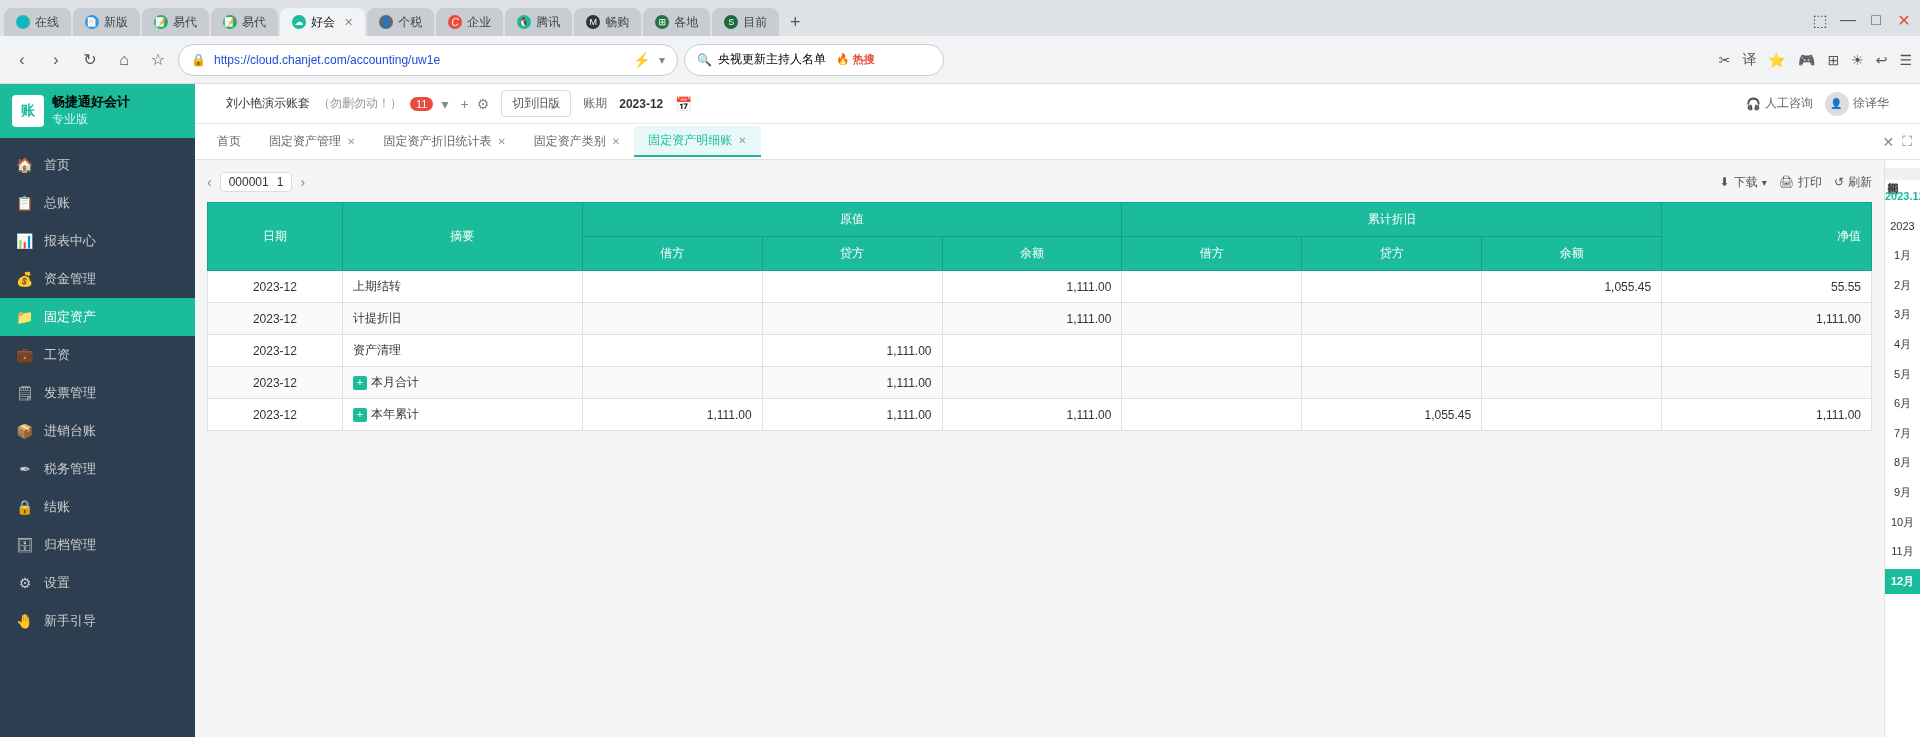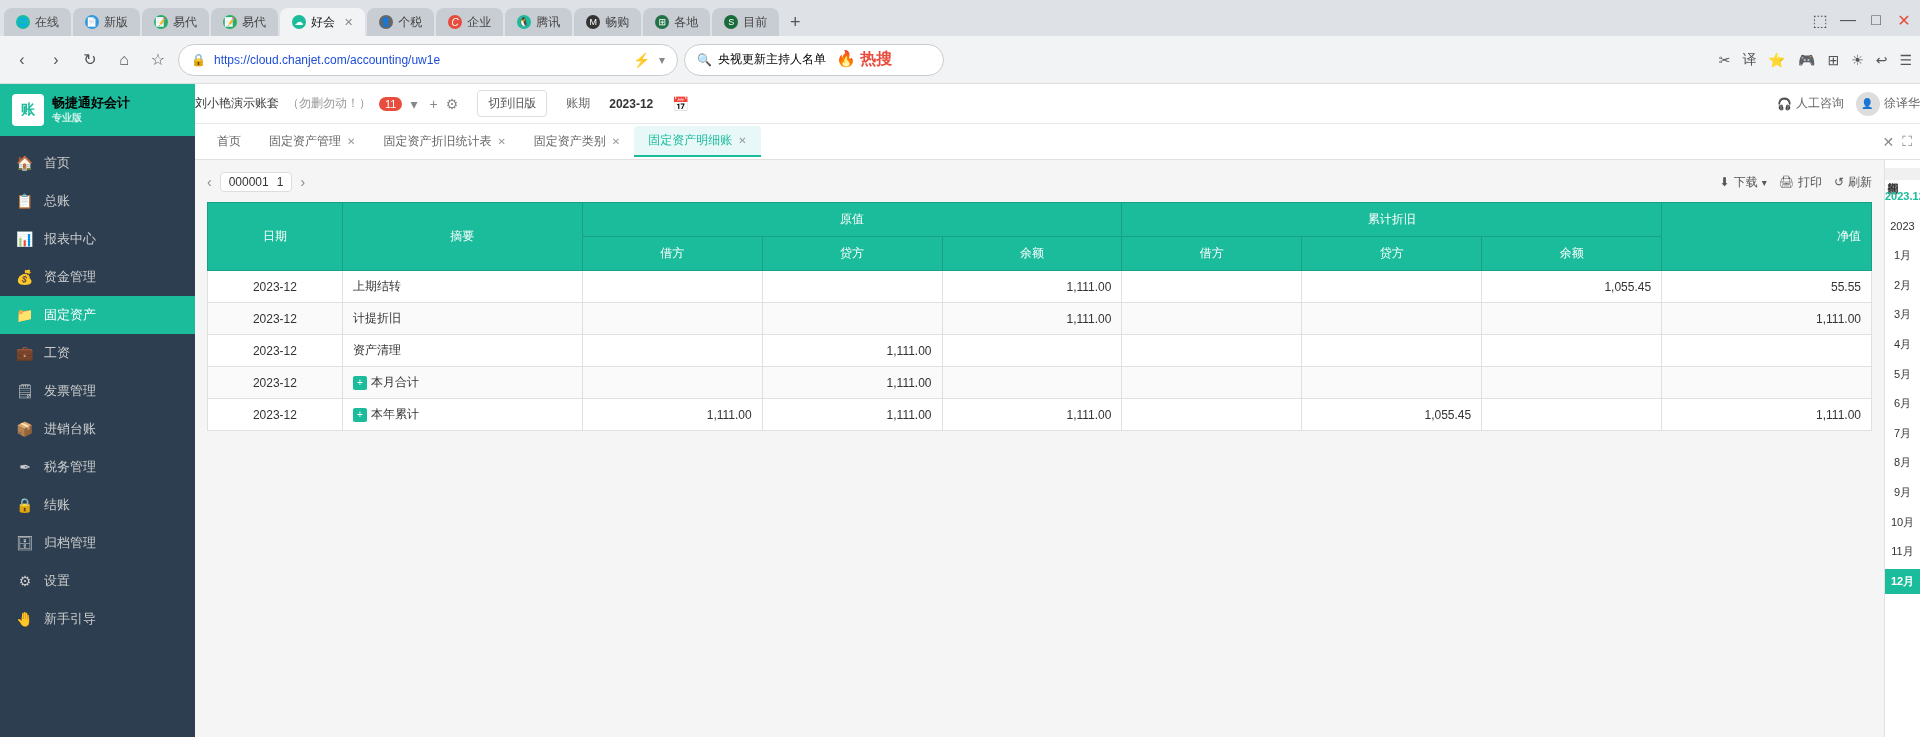--- a/index.html
+++ b/index.html
@@ -8,28 +8,28 @@
 
     
     .app-container { display: flex; height: calc(737px - 84px); }
 
     
     .sidebar { width: 195px; background: #2c3e50; color: #fff; display: flex; flex-direction: column; flex-shrink: 0; }
     .sidebar-header { background: #1abc9c; padding: 10px 12px; display: flex; align-items: center; gap: 8px; }
     .sidebar-logo { width: 32px; height: 32px; background: #fff; border-radius: 4px; display: flex; align-items: center; justify-content: center; }
     .sidebar-logo-inner { color: #1abc9c; font-weight: bold; font-size: 14px; }
     .sidebar-brand { color: #000000; font-size: 13px; font-weight: bold; line-height: 1.3; }
-    .sidebar-brand-sub { font-size: 10px; color: rgba(255,255,255,0.8); font-weight: bold; }
+    .sidebar-brand-sub { font-size: 12px; color: rgba(255,255,255,0.8); }
     .sidebar-menu { flex: 1; padding: 8px 0; overflow-y: auto; }
     .sidebar-item { display: flex; align-items: center; padding: 10px 16px; gap: 10px; cursor: pointer; color: #ccc; font-size: 13px; transition: background 0.2s; }
     .sidebar-item.active { background: #1abc9c; color: #fff; }
     .sidebar-item-icon { width: 18px; height: 18px; display: flex; align-items: center; justify-content: center; font-size: 14px; }
 
     
-    .app-header { background: #fff; border-bottom: 1px solid #e8e8e8; padding: 0 0; height: 40px; display: flex; align-items: center; gap: 19px; }
+    .app-header { background: #fff; border-bottom: 1px solid #e8e8e8; padding: 0 31px; height: 40px; display: flex; align-items: center; gap: 12px; }
     .account-info { display: flex; align-items: center; gap: 8px; font-size: 12px; color: #333; }
     .badge { background: #e74c3c; color: #fff; border-radius: 10px; padding: 1px 6px; font-size: 11px; }
     .header-btn { padding: 4px 10px; border: 1px solid #ddd; border-radius: 4px; background: #fff; cursor: pointer; font-size: 12px; color: #555; }
     .header-right { margin-left: auto; display: flex; align-items: center; gap: 12px; }
     .header-right-btn { font-size: 12px; color: #666; cursor: pointer; display: flex; align-items: center; gap: 4px; }
     .avatar { width: 24px; height: 24px; border-radius: 50%; background: #ddd; display: flex; align-items: center; justify-content: center; font-size: 10px; }
 
     
     .main-content { flex: 1; display: flex; flex-direction: column; background: #f5f5f5; overflow: hidden; }
     .tab-bar { background: #fff; border-bottom: 1px solid #e0e0e0; display: flex; align-items: center; padding: 0 8px; height: 36px; }
@@ -151,21 +151,21 @@
   <button class="nav-btn">☆</button>
   <div class="url-bar">
     <span class="lock-icon">🔒</span>
     <span class="url-text">https://cloud.chanjet.com/accounting/uw1e</span>
     <span style="margin-left:auto; font-size:14px;">⚡</span>
     <span style="font-size:12px; color:#888;">▾</span>
   </div>
   <div class="top-search">
     <span>🔍</span>
     <span>央视更新主持人名单</span>
-    <span style="color:#e74c3c; font-weight:bold; font-size:16px; margin-left:4px;">🔥 <span>热搜</span></span>
+    <span style="color:#e74c3c; font-weight:bold; font-size:11px; margin-left:4px;">🔥 <span>热搜</span></span>
   </div>
   <div class="toolbar-icons">
     <span style="font-size:14px; color:#555; cursor:pointer;">✂</span>
     <span style="font-size:14px; color:#555; cursor:pointer;">译</span>
     <span style="font-size:14px; color:#f39c12; cursor:pointer;">⭐</span>
     <span style="font-size:14px; color:#555; cursor:pointer;">🎮</span>
     <span style="font-size:14px; color:#555; cursor:pointer;">⊞</span>
     <span style="font-size:14px; color:#555; cursor:pointer;">☀</span>
     <span style="font-size:14px; color:#555; cursor:pointer;">↩</span>
     <span style="font-size:14px; color:#555; cursor:pointer;">☰</span>

